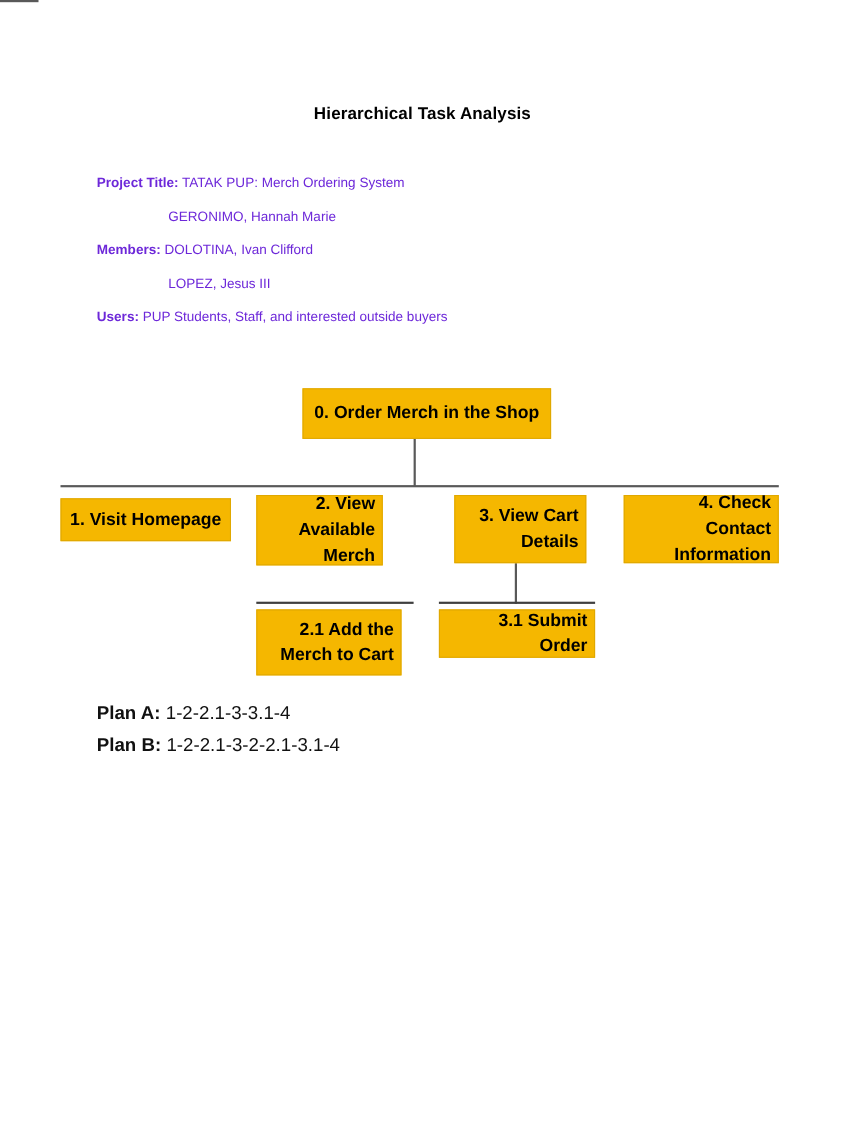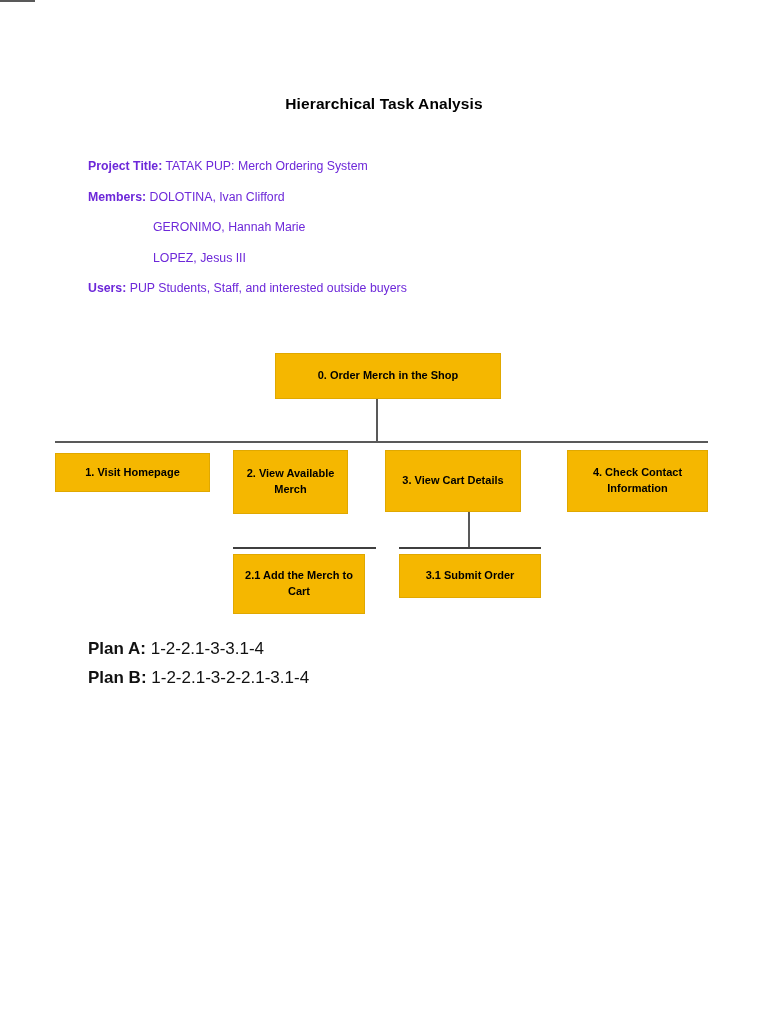--- a/index.html
+++ b/index.html
@@ -66,41 +66,41 @@
   }
 
   .node {
     position: absolute;
     background: #f5b700;
     border: 1px solid #e0a800;
     box-sizing: border-box;
     display: flex;
     align-items: center;
     justify-content: center;
-    text-align: center;
-    font-size: 11px;
+    text-align: right;
+    font-size: 16px;
     font-weight: bold;
     color: #000000;
     line-height: 1.45;
     padding: 0 6px;
   }
 
   .connector {
     position: absolute;
     background: #595959;
   }
   .conn-v { width: 1.6px; }
   .conn-h { height: 1.6px; }
   .rule   { height: 2px; background: #3f3f3f; position: absolute; }
 
   
   #node-0    { left: 275px; top: 353px; width: 226px; height: 46px; }
   #node-1    { left: 55px;  top: 453px; width: 155px; height: 39px; }
   #node-2    { left: 233px; top: 450px; width: 115px; height: 64px; }
-  #node-3    { left: 385px; top: 450px; width: 136px; height: 62px; }
+  #node-3    { left: 413px; top: 450px; width: 120px; height: 62px; }
   #node-4    { left: 567px; top: 450px; width: 141px; height: 62px; }
   #node-21   { left: 233px; top: 554px; width: 132px; height: 60px; }
   #node-31   { left: 399px; top: 554px; width: 142px; height: 44px; }
 
   
   #conn-root-down { left: 376px; top: 399px; height: 43px; }
   #bar-level2     { left: 55px;  top: 441px; width: 653px; }
   #dash-node2     { left: 288px; top: 530px; width: 35px; height: 2.4px; background:#595959; }
   #conn-node3-down{ left: 468px; top: 512px; height: 37px; }
   #rule-21        { left: 233px; top: 547px; width: 143px; }
@@ -128,27 +128,27 @@
 
   <div class="doc-title">Hierarchical Task Analysis</div>
 
   <div class="meta">
 
     <div class="meta-row">
       <span class="lbl">Project Title:</span>
       <span>TATAK PUP: Merch Ordering System</span>
     </div>
 
+    <div class="meta-row indent">
+      <span>GERONIMO, Hannah Marie</span>
+    </div>
+
     <div class="meta-row">
       <span class="lbl">Members:</span>
       <span>DOLOTINA, Ivan Clifford</span>
-    </div>
-
-    <div class="meta-row indent">
-      <span>GERONIMO, Hannah Marie</span>
     </div>
 
     <div class="meta-row indent">
       <span>LOPEZ, Jesus III</span>
     </div>
 
     <div class="meta-row">
       <span class="lbl">Users:</span>
       <span>PUP Students, Staff, and interested outside buyers</span>
     </div>

